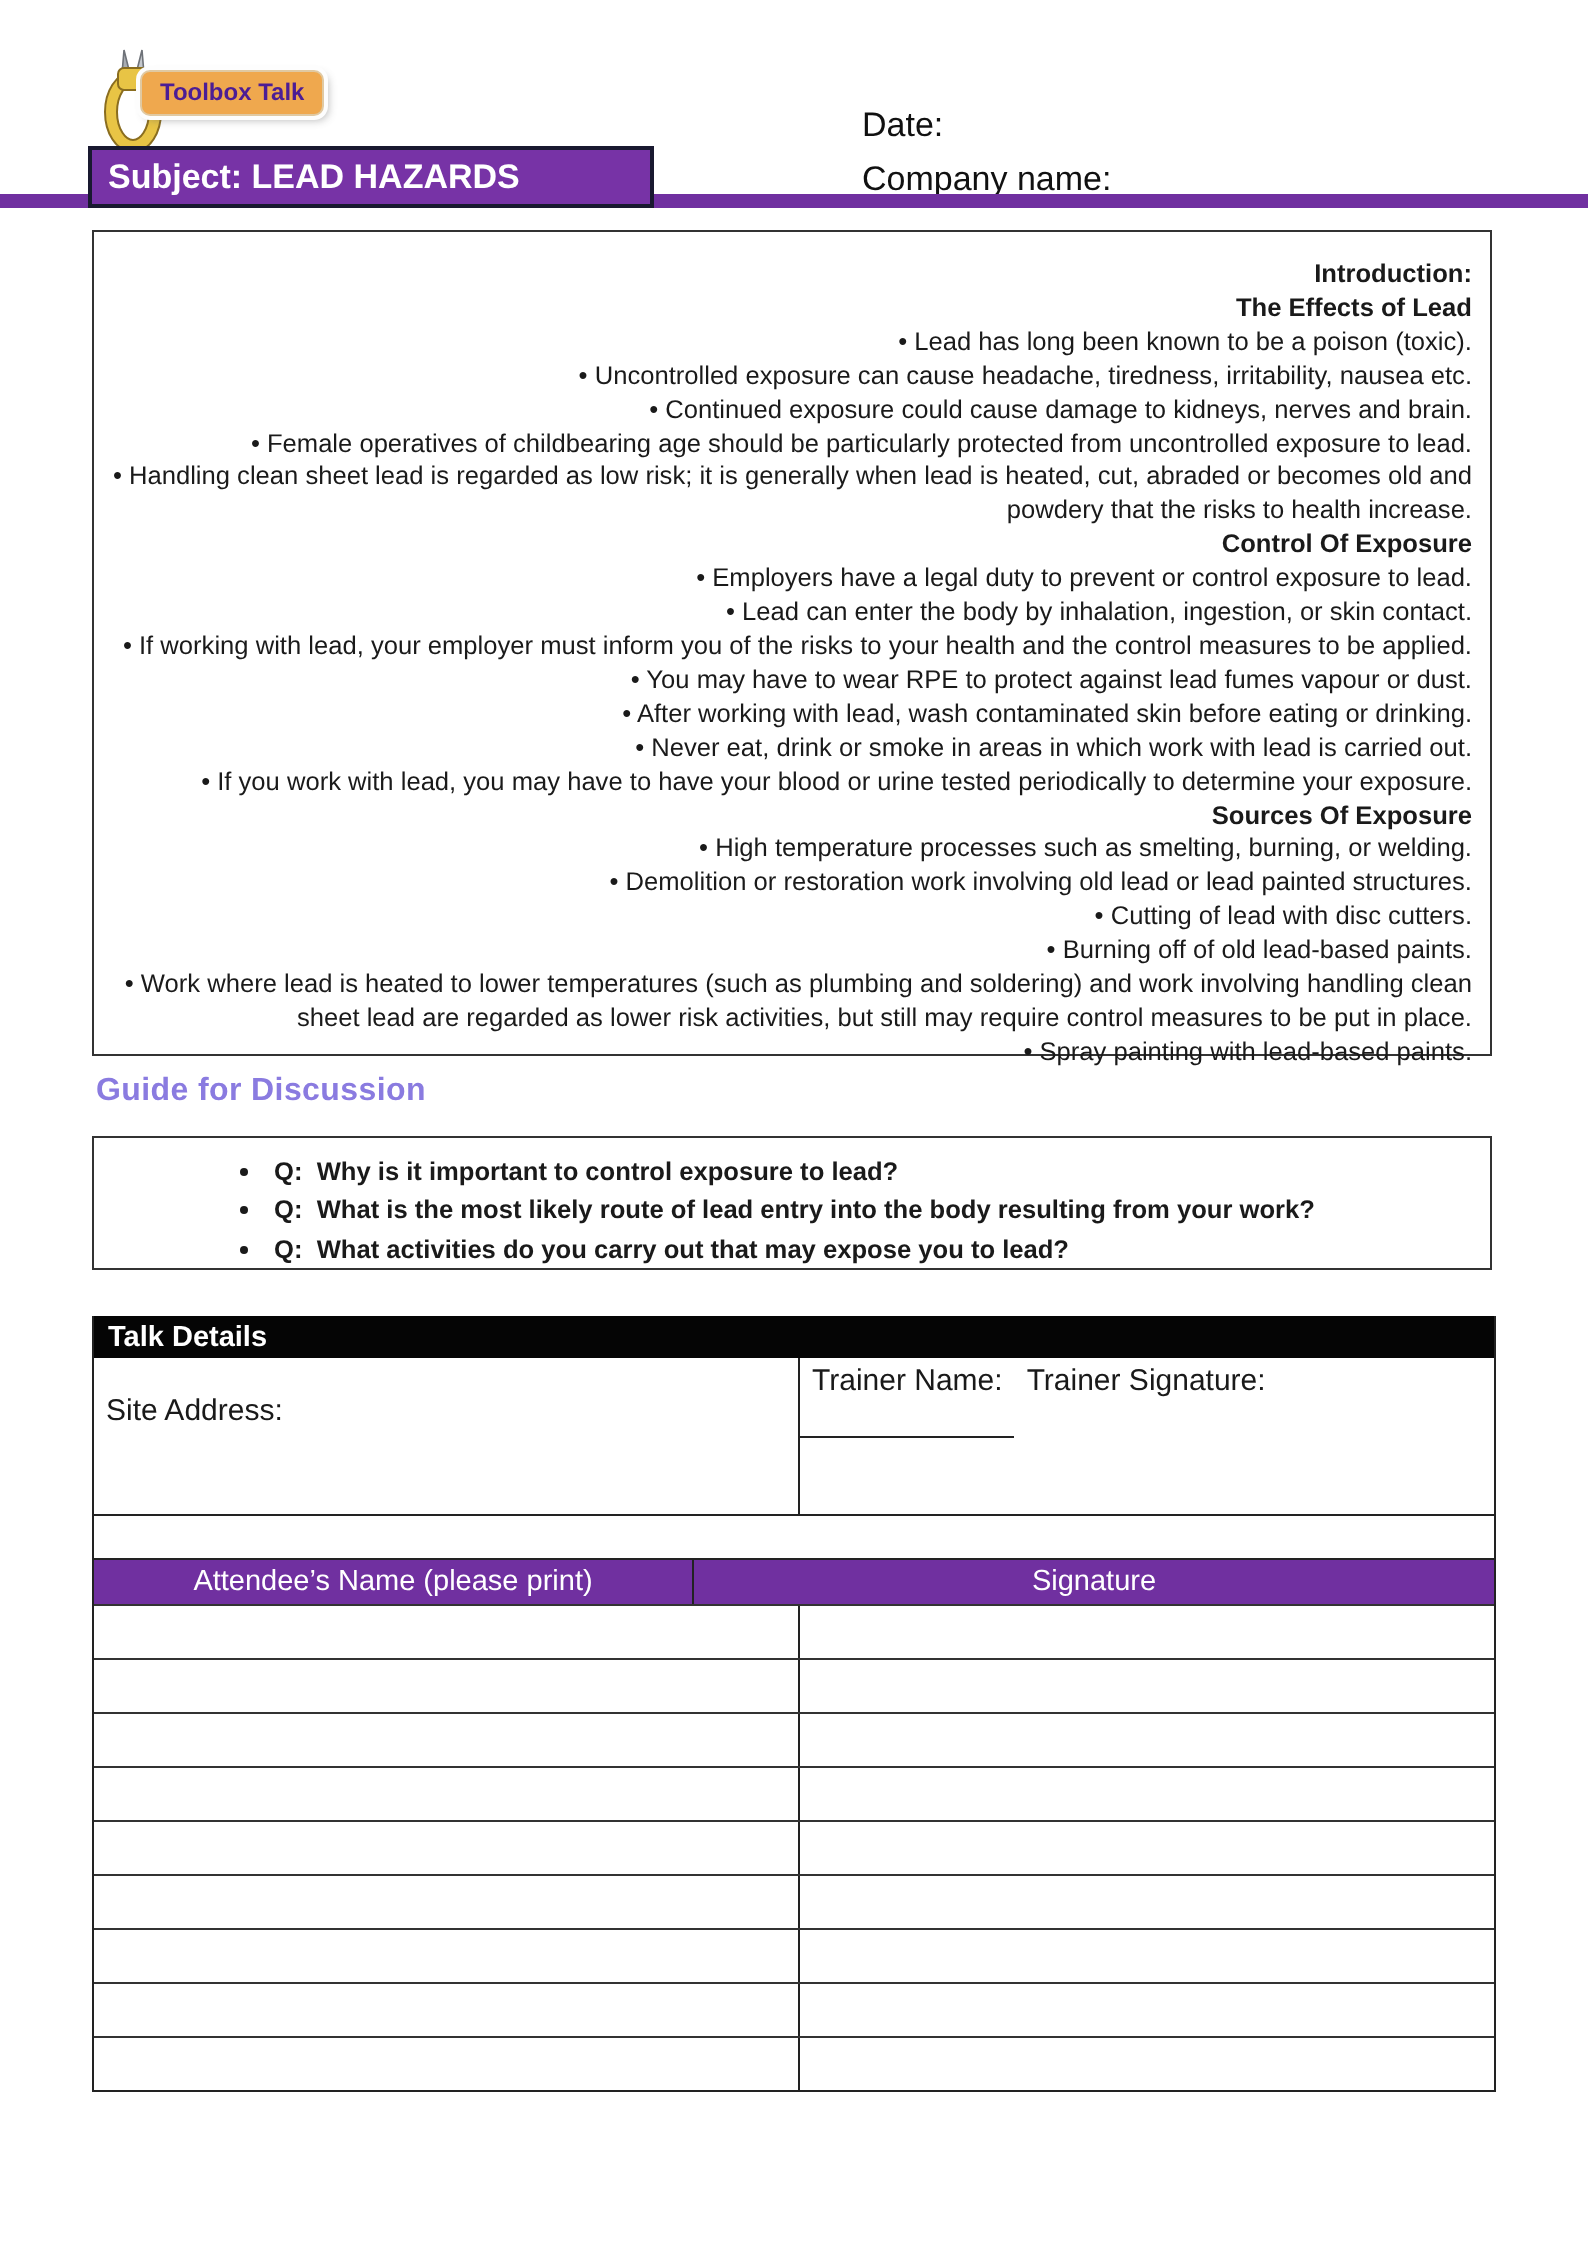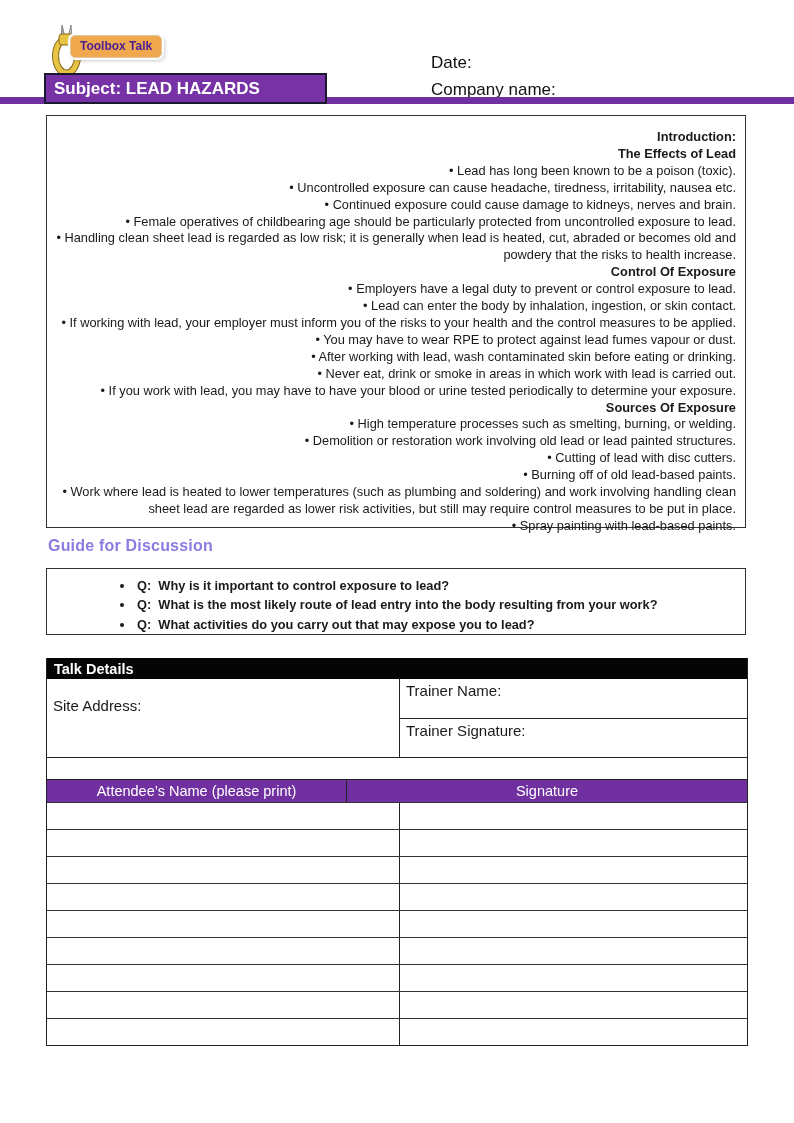--- a/index.html
+++ b/index.html
@@ -87,21 +87,21 @@
     height: 21px; background: #050505; color: #ffffff;
     font-size: 14.5px; font-weight: bold;
     display: flex; align-items: center;
     padding-left: 7px;
   }
   .tt-main { display: flex; height: 78px; }
   .tt-site {
     width: 353px; border-right: 1.4px solid #222222;
     padding: 18px 6px; font-size: 15px;
   }
-  .tt-right { flex: 1; display: flex; flex-direction: column; }
+  .tt-right { flex: 1; display: flex; }
   .tt-trainer-name {
     height: 40px; border-bottom: 1.4px solid #222222;
     padding: 3px 6px; font-size: 15px;
   }
   .tt-trainer-sig { flex: 1; padding: 3px 6px; font-size: 15px; }
   .tt-spacer { height: 22px; border-top: 1.4px solid #222222; }
 
   .att-header { display: flex; height: 23px; background: #7030a0; border-top: 1.4px solid #222222; }
   .att-header .att-col {
     color: #ffffff; font-size: 14.5px;

